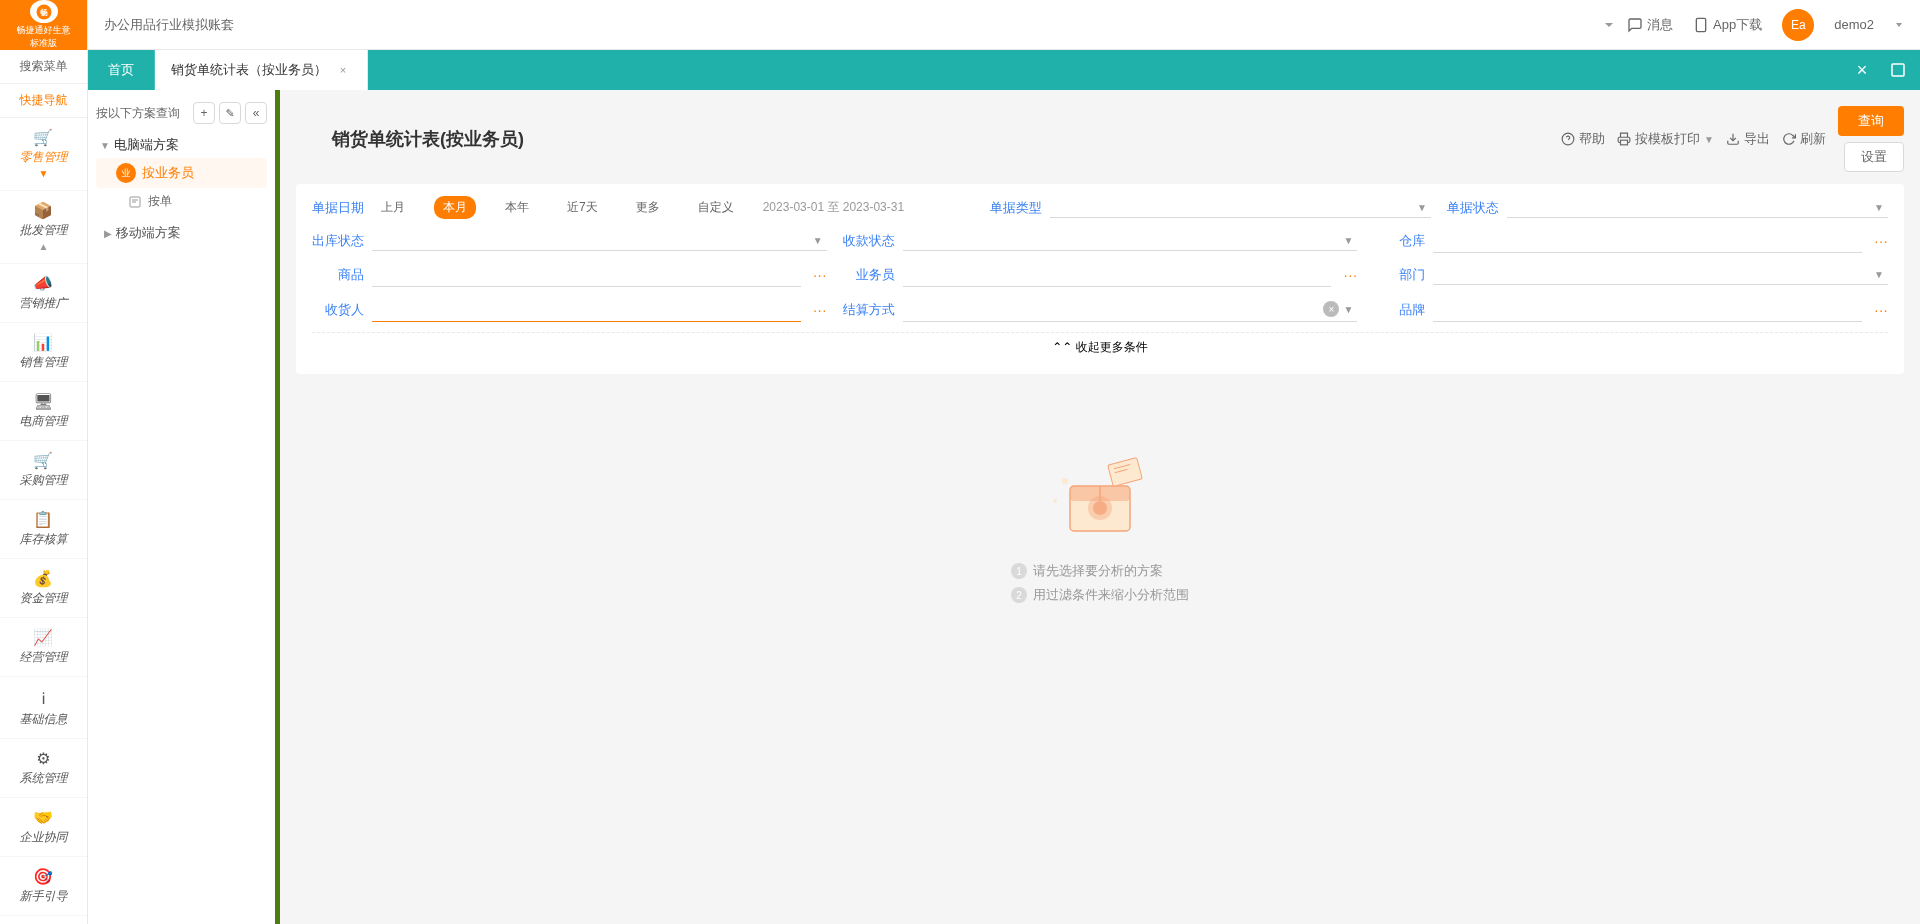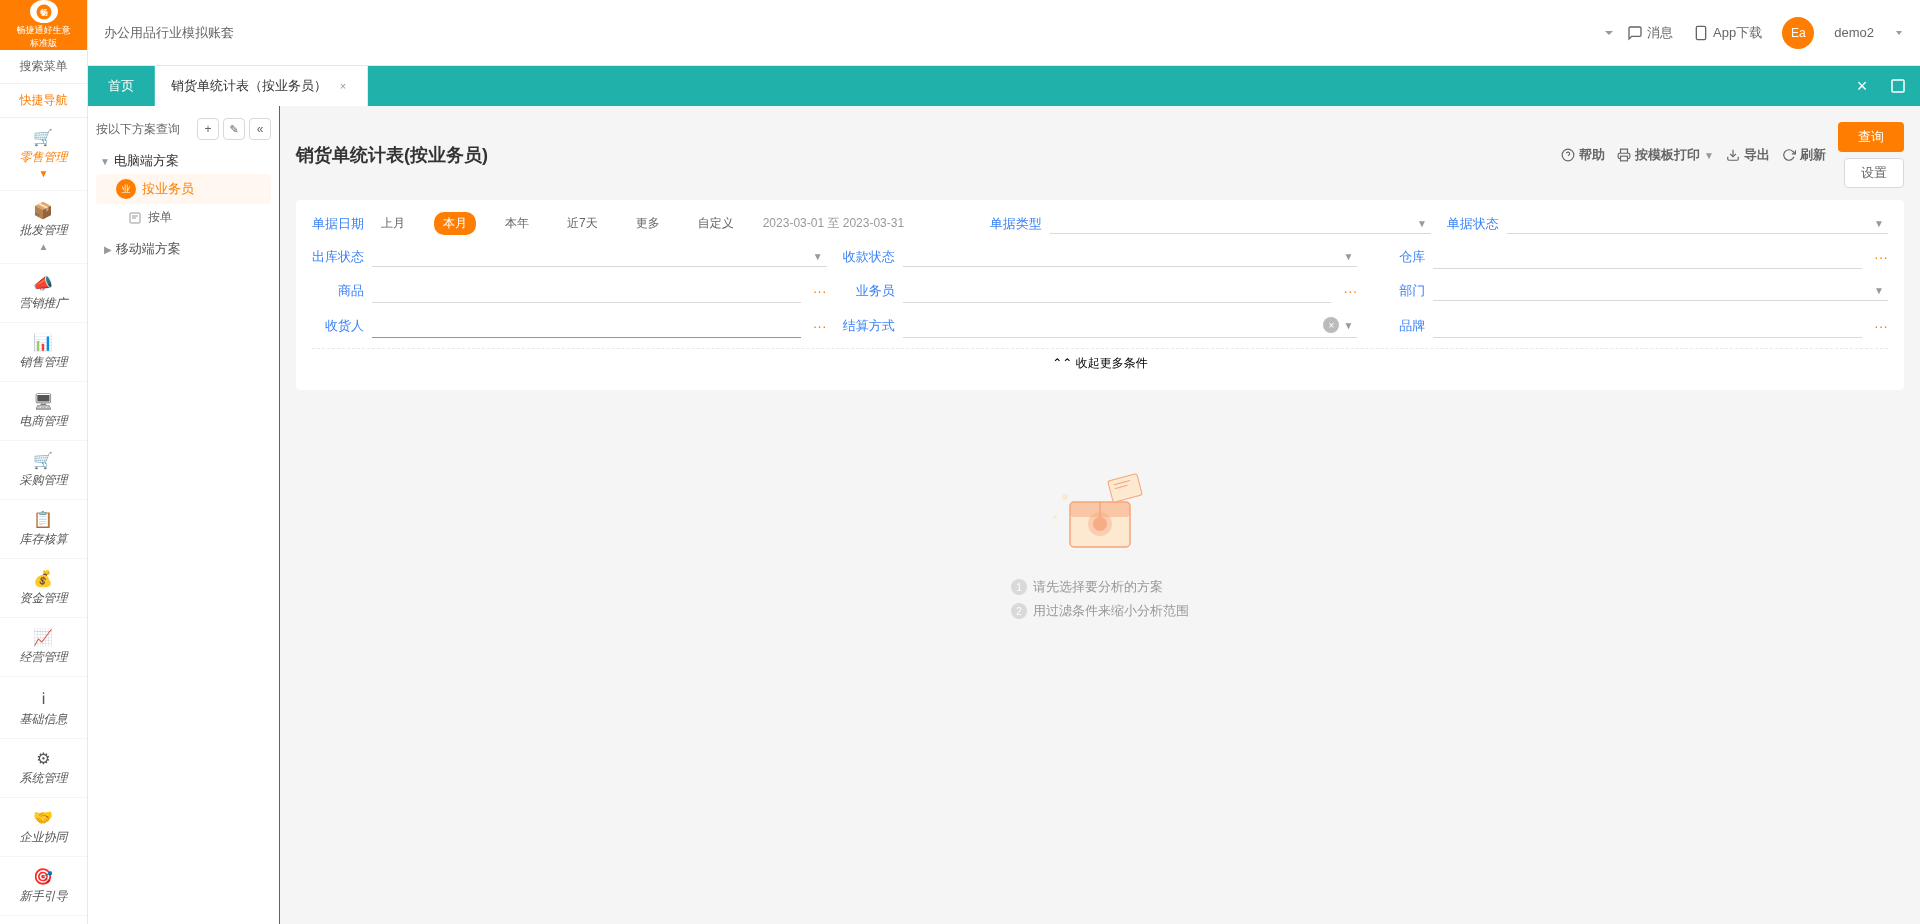--- a/index.html
+++ b/index.html
@@ -68,21 +68,21 @@
     
     .main-area {
       flex: 1;
       display: flex;
       flex-direction: column;
       overflow: hidden;
     }
 
     
     .topbar {
-      height: 66px;
+      height: 50px;
       background: #fff;
       border-bottom: 1px solid #e8e8e8;
       display: flex;
       align-items: center;
       padding: 0 16px;
       gap: 12px;
     }
     .topbar-title {
       font-size: 13px;
       color: #666;
@@ -180,21 +180,21 @@
       flex: 1;
       overflow: auto;
       background: #f5f5f5;
       display: flex;
     }
 
     
     .left-panel {
       width: 192px;
       background: #fff;
-      border-right: 1px solid #4d7c0f;
+      border-right: 5px solid #4d7c0f;
       padding: 12px 8px;
       flex-shrink: 0;
     }
     .panel-header {
       font-size: 13px;
       color: #555;
       display: flex;
       align-items: center;
       justify-content: space-between;
       margin-bottom: 8px;
@@ -285,34 +285,34 @@
     .page-title-bar {
       display: flex;
       align-items: center;
       justify-content: space-between;
       margin-bottom: 12px;
     }
     .page-title {
       font-size: 18px;
       font-weight: 600;
       color: #333;
+      margin-left: 36px;
     }
     .page-title-actions {
       display: flex;
       align-items: center;
       gap: 12px;
     }
     .title-action-btn {
       display: flex;
       align-items: center;
       gap: 4px;
       font-size: 13px;
       color: #666;
       cursor: pointer;
-      font-weight: bold;
     }
     .btn-query {
       background: #ff7d00;
       color: #fff;
       border: none;
       border-radius: 4px;
       padding: 6px 20px;
       font-size: 13px;
       cursor: pointer;
     }

